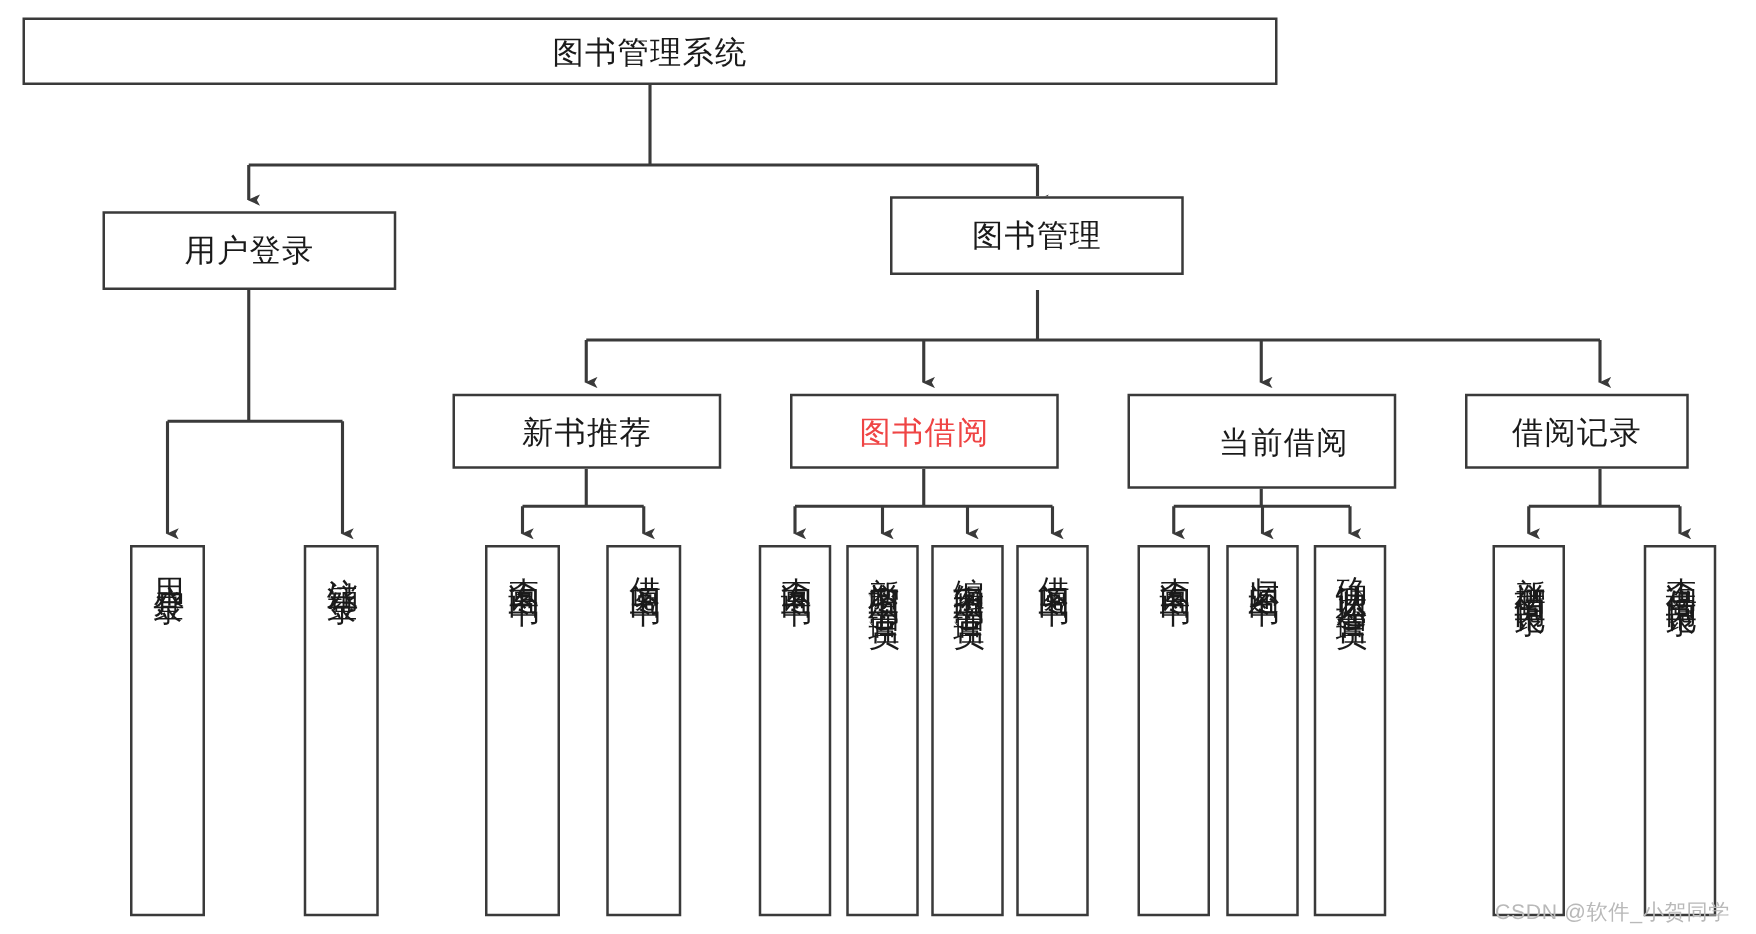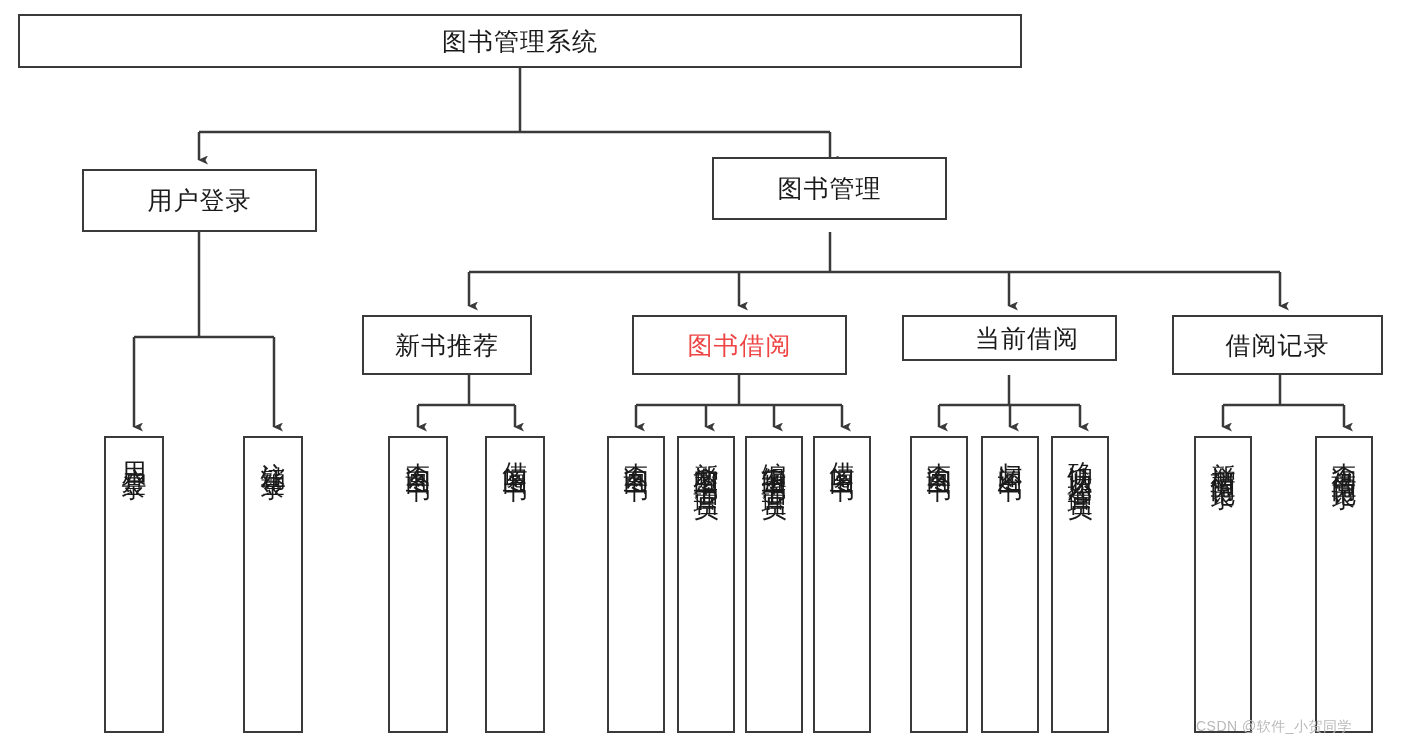--- a/index.html
+++ b/index.html
@@ -47,21 +47,21 @@
   }
   .node.vertical .vlabel {
     writing-mode: vertical-rl;
     text-orientation: upright;
     letter-spacing: 5px;
     line-height: 1;
     white-space: nowrap;
   }
   .watermark {
     position: absolute;
-    font-size: 14px;
+    font-size: 17px;
     color: #b9b9b9;
     white-space: nowrap;
     letter-spacing: 0.5px;
   }
 </style>
 </head>
 <body>
 
 <div id="canvas" style="background: rgb(255, 255, 255);">
 
@@ -120,30 +120,30 @@
     <span>图书管理系统</span>
   </div>
 
   <div class="node horizontal" style="left: 82px; top: 169px; width: 235px; height: 63px; border-color: rgb(58, 58, 58); background: rgb(255, 255, 255); color: rgb(26, 26, 26);">
     <span>用户登录</span>
   </div>
   <div class="node horizontal" style="left: 712px; top: 157px; width: 235px; height: 63px; border-color: rgb(58, 58, 58); background: rgb(255, 255, 255); color: rgb(26, 26, 26);">
     <span>图书管理</span>
   </div>
 
-  <div class="node horizontal" style="left: 362px; top: 315px; width: 170px; height: 60px; border-color: rgb(58, 58, 58); background: rgb(255, 255, 255); color: rgb(26, 26, 26);">
+  <div class="node horizontal" style="left: 362px; top: 315px; width: 215px; height: 60px; border-color: rgb(58, 58, 58); background: rgb(255, 255, 255); color: rgb(26, 26, 26);">
     <span>新书推荐</span>
   </div>
   <div class="node horizontal" style="left: 632px; top: 315px; width: 215px; height: 60px; border-color: rgb(58, 58, 58); background: rgb(255, 255, 255); color: #ef4444;">
     <span>图书借阅</span>
   </div>
-  <div class="node horizontal" style="left: 902px; top: 315px; width: 215px; height: 46px; border-color: rgb(58, 58, 58); background: rgb(255, 255, 255); color: rgb(26, 26, 26); padding-left: 35px;">
+  <div class="node horizontal" style="left: 902px; top: 315px; width: 215px; height: 76px; border-color: rgb(58, 58, 58); background: rgb(255, 255, 255); color: rgb(26, 26, 26); padding-left: 35px;">
     <span>当前借阅</span>
   </div>
-  <div class="node horizontal" style="left: 1172px; top: 315px; width: 211px; height: 60px; border-color: rgb(58, 58, 58); background: rgb(255, 255, 255); color: rgb(26, 26, 26);">
+  <div class="node horizontal" style="left: 1172px; top: 315px; width: 179px; height: 60px; border-color: rgb(58, 58, 58); background: rgb(255, 255, 255); color: rgb(26, 26, 26);">
     <span>借阅记录</span>
   </div>
 
   <div class="node vertical" style="left: 104px; top: 436px; width: 60px; height: 297px; border-color: rgb(58, 58, 58); background: rgb(255, 255, 255); color: rgb(26, 26, 26);">
     <span class="vlabel">用户登录</span>
   </div>
   <div class="node vertical" style="left: 243px; top: 436px; width: 60px; height: 297px; border-color: rgb(58, 58, 58); background: rgb(255, 255, 255); color: rgb(26, 26, 26);">
     <span class="vlabel">注销登录</span>
   </div>
   <div class="node vertical" style="left: 388px; top: 436px; width: 60px; height: 297px; border-color: rgb(58, 58, 58); background: rgb(255, 255, 255); color: rgb(26, 26, 26);">

